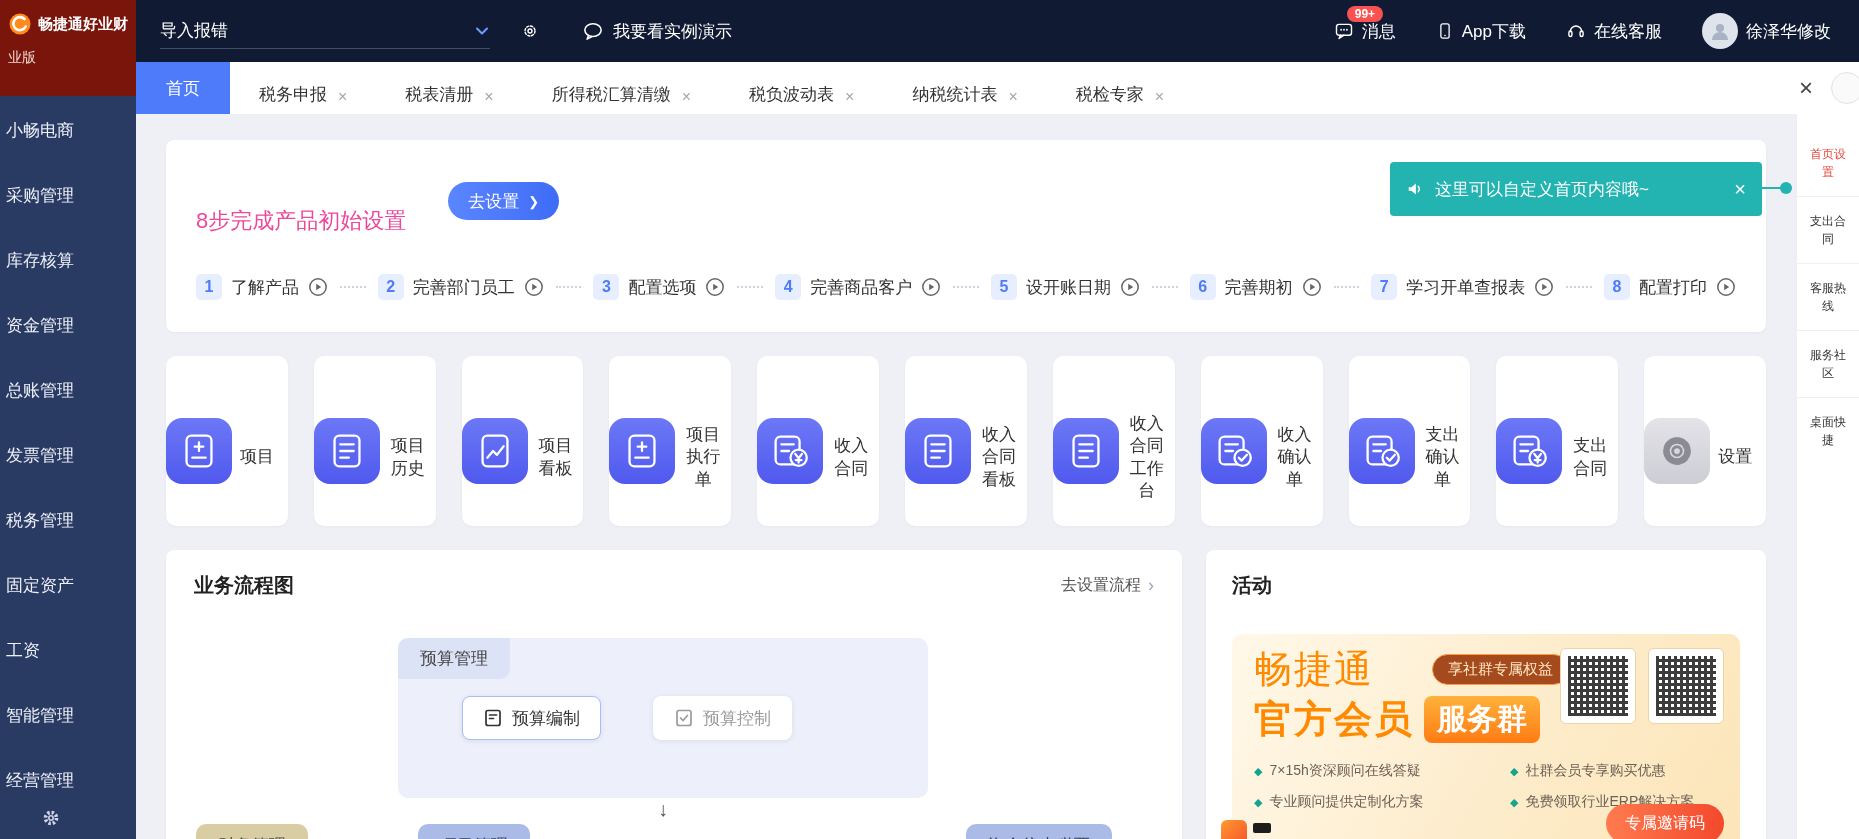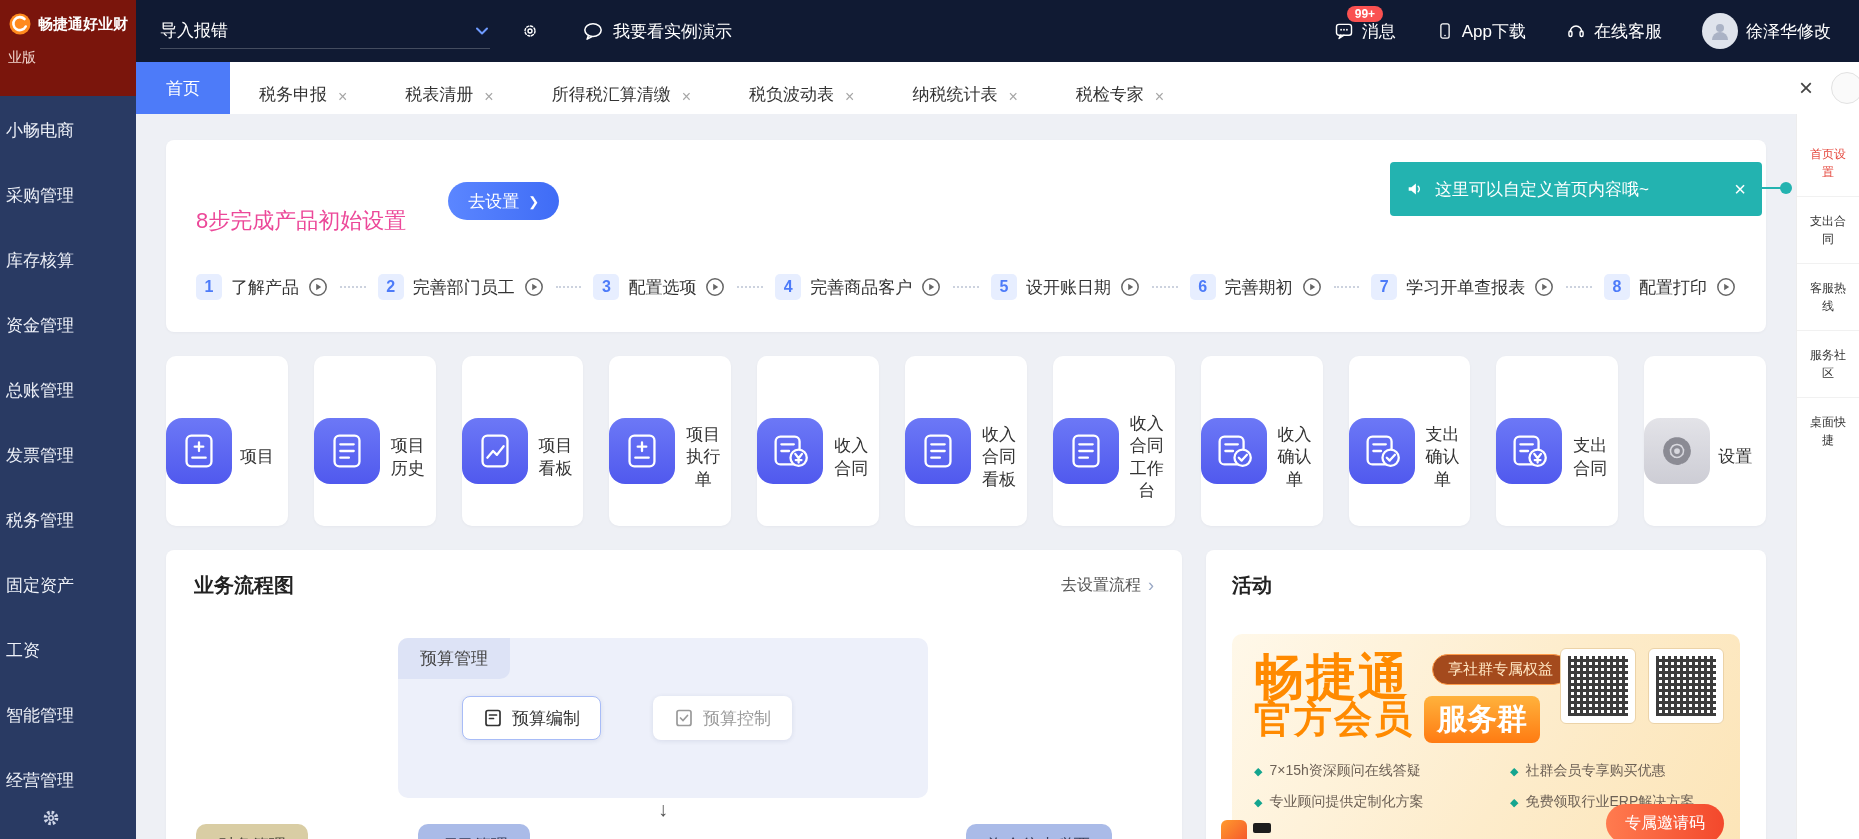--- a/index.html
+++ b/index.html
@@ -106,21 +106,21 @@
   .pbtn.dim svg { stroke:#5fb3a1; }
   .down-arrow { position:absolute; left:492px; top:248px; font-size:20px; color:#555; }
   .btab { position:absolute; top:274px; padding:10px 22px; border-radius:10px 10px 0 0; font-size:17px; color:#4a4a3a; }
   .btab-finance { left:30px; background:#d9cda4; }
   .btab-project { left:252px; background:#aabbe8; color:#343f5e; }
   .btab-funds { left:800px; background:#aabbe8; color:#343f5e; }
 
   
   .banner { position:absolute; left:26px; right:26px; top:84px; height:250px; border-radius:10px;
             background:linear-gradient(120deg,#fff8e9,#fdeccb 55%,#fce4b6); overflow:hidden; cursor:pointer; }
-  .b-brand { position:absolute; left:22px; top:10px; font-size:50px; font-weight:700; color:#ff8a00; letter-spacing:2px; }
+  .b-brand { position:absolute; left:22px; top:10px; font-size:38px; font-weight:400; color:#ff8a00; letter-spacing:2px; }
   .b-tag { position:absolute; left:200px; top:20px; background:#a44a1d; border:1px solid #ff9c4a; color:#ffe6c2;
            border-radius:999px; padding:5px 15px; font-size:15px; }
   .b-line2 { position:absolute; left:22px; top:60px; display:flex; align-items:center; gap:10px; }
   .b-member { font-size:38px; font-weight:800; color:#ff8a00; letter-spacing:2px; }
   .b-group { background:linear-gradient(180deg,#ffb23c,#ff7b12); color:#fff; font-size:30px; font-weight:700;
              border-radius:8px; padding:3px 13px; }
   .qr { position:absolute; top:14px; width:76px; height:76px; background:#fff; border-radius:6px; border:1px solid #ecd3a8; }
   .qr1 { right:104px; } .qr2 { right:16px; }
   .qr::after { content:""; position:absolute; inset:7px;
       background:repeating-linear-gradient(0deg,#3c3c3c 0 3px,transparent 3px 6px),

